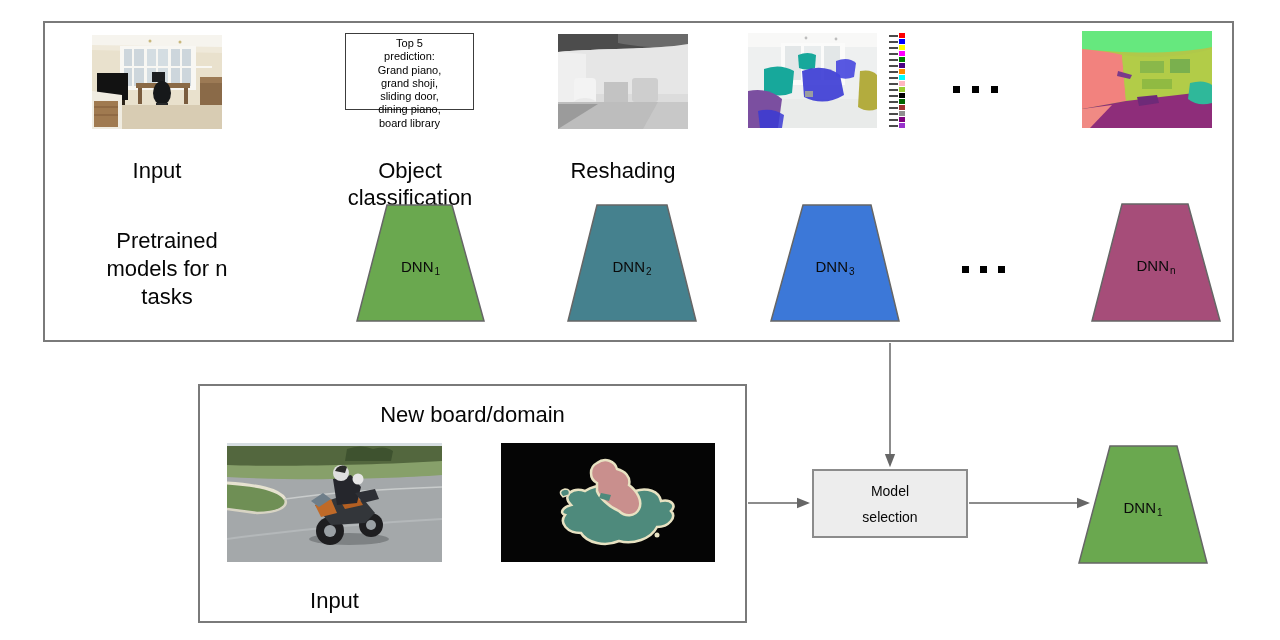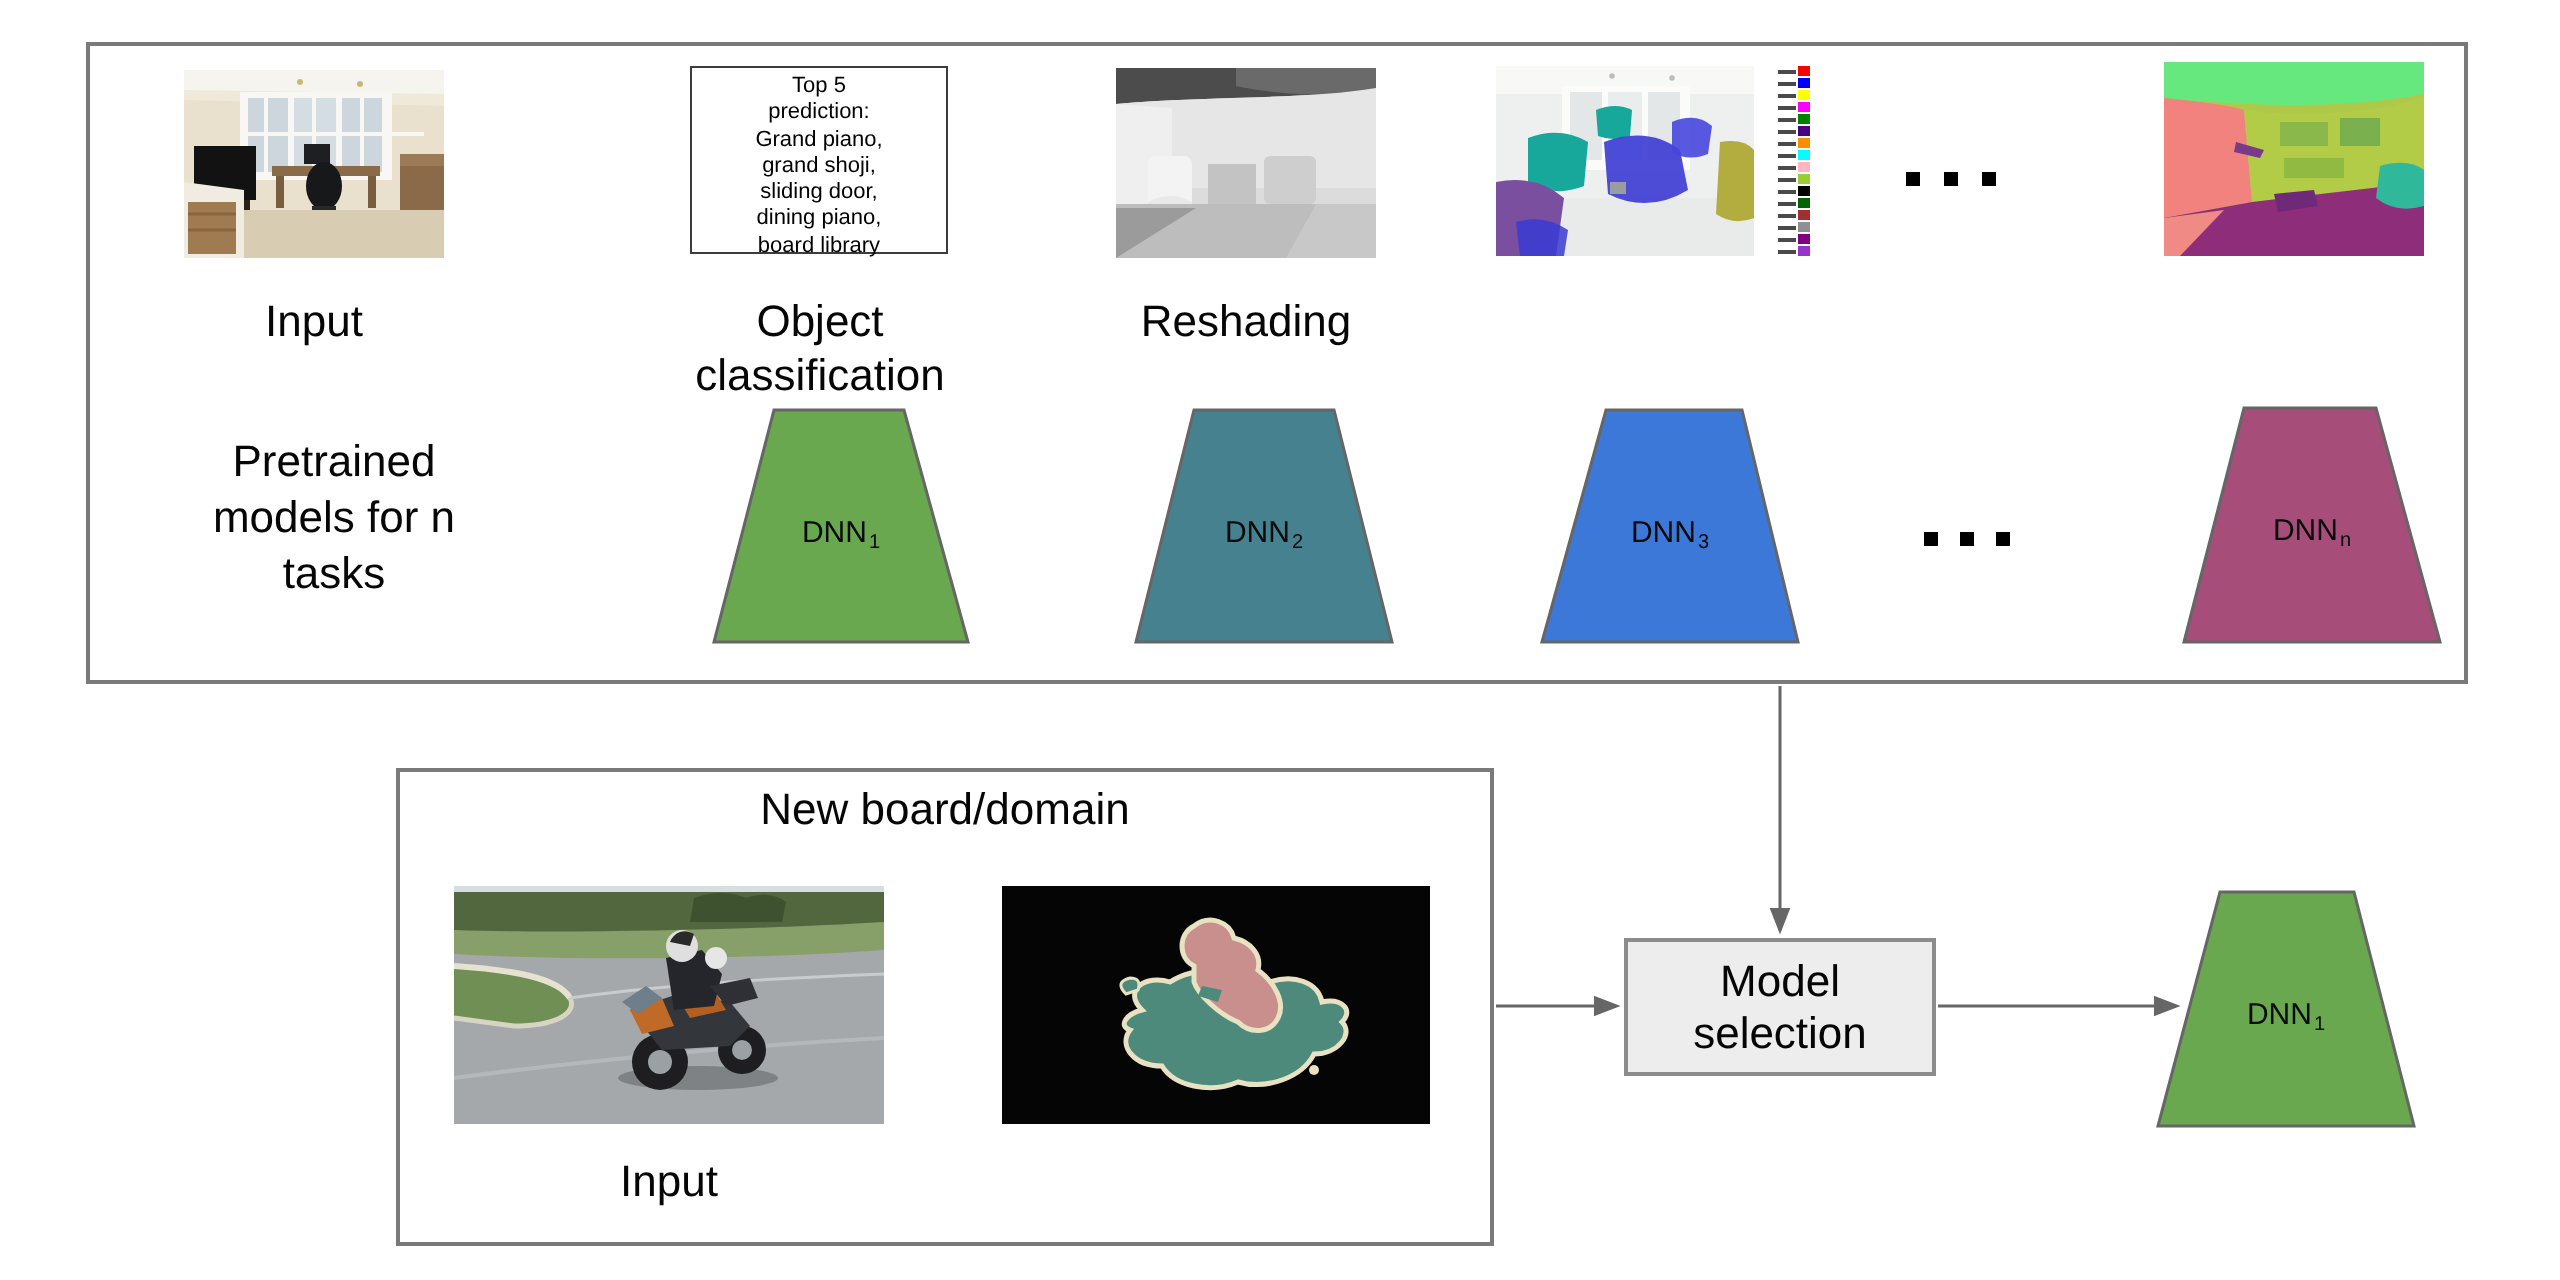--- a/index.html
+++ b/index.html
@@ -1,41 +1,41 @@
 <!DOCTYPE html>
 <html><head>
 <meta charset="utf-8">
 <style>
   html,body{margin:0;padding:0;background:#fff;}
   #canvas{
     position:relative;width:1280px;height:640px;background:#ffffff;
     font-family:"Liberation Sans",sans-serif;color:#000;overflow:hidden;
   }
   .panel{position:absolute;border:2px solid #7a7a7a;background:#fff;box-sizing:border-box;}
-  .lbl{position:absolute;text-align:center;font-size:22px;line-height:27px;color:#060606;}
+  .lbl{position:absolute;text-align:center;font-size:22px;line-height:27px;color:#060606;margin-top:10px;}
   .imgbox{position:absolute;overflow:hidden;}
   .imgbox svg{display:block;}
   .clsbox{
     position:absolute;border:1.5px solid #3c3c3c;background:#fff;box-sizing:border-box;
     font-size:11px;line-height:13.3px;text-align:center;padding-top:3px;
   }
   .trap{position:absolute;}
   .trap svg{display:block;position:absolute;left:0;top:0;}
   .trap .dnn-label{
     position:absolute;left:0;top:0;width:100%;height:100%;
     display:flex;align-items:center;justify-content:center;
     font-size:15px;color:#0a0a0a;padding-top:6px;box-sizing:border-box;
   }
   .dnn-label .sub{font-size:10px;position:relative;top:5px;margin-left:1px;}
   .dots{position:absolute;display:flex;gap:12px;}
   .dots i{display:block;width:7px;height:7px;background:#000;}
   .model-box{
     position:absolute;background:#ededed;border:2px solid #8c8c8c;box-sizing:border-box;
     display:flex;flex-direction:column;align-items:center;justify-content:center;
-    font-size:22px;line-height:26px;color:#060606;
+    font-size:14px;line-height:26px;color:#060606;
   }
   .legend{position:absolute;display:flex;flex-direction:column;justify-content:space-between;}
   .legend .row{display:flex;align-items:center;justify-content:flex-end;gap:1px;height:5px;}
   .legend .tag{width:9px;height:2px;background:#4a4a4a;}
   .legend .sw{width:6px;height:5px;}
   #arrows{position:absolute;left:0;top:0;pointer-events:none;}
 </style>
 </head>
 <body>
 
@@ -66,21 +66,21 @@
       <rect x="8" y="65" width="25" height="8" fill="#2c2318"></rect>
       <rect x="108" y="42" width="22" height="32" fill="#8a6a48"></rect>
       <rect x="108" y="42" width="22" height="6" fill="#9c7a55"></rect>
       <rect y="70" width="130" height="24" fill="#d8ccb3"></rect>
       <path d="M0 56 L30 60 L30 94 L0 94 Z" fill="#f0ece1"></path>
       <rect x="2" y="66" width="24" height="26" fill="#a07a50"></rect>
       <path d="M2 72 h24 M2 80 h24" stroke="#8a6540" stroke-width="1.5"></path>
     </svg>
   </div>
 
-  <div class="clsbox" style="left:345px;top:33px;width:129px;height:94px;">
+  <div class="clsbox" style="left:345px;top:33px;width:129px;height:77px;">
     <div>Top 5</div>
     <div>prediction:</div>
     <div>Grand piano,</div>
     <div>grand shoji,</div>
     <div>sliding door,</div>
     <div>dining piano,</div>
     <div>board library</div>
   </div>
 
   <div class="imgbox" style="left:558px;top:34px;width:130px;height:95px;">

